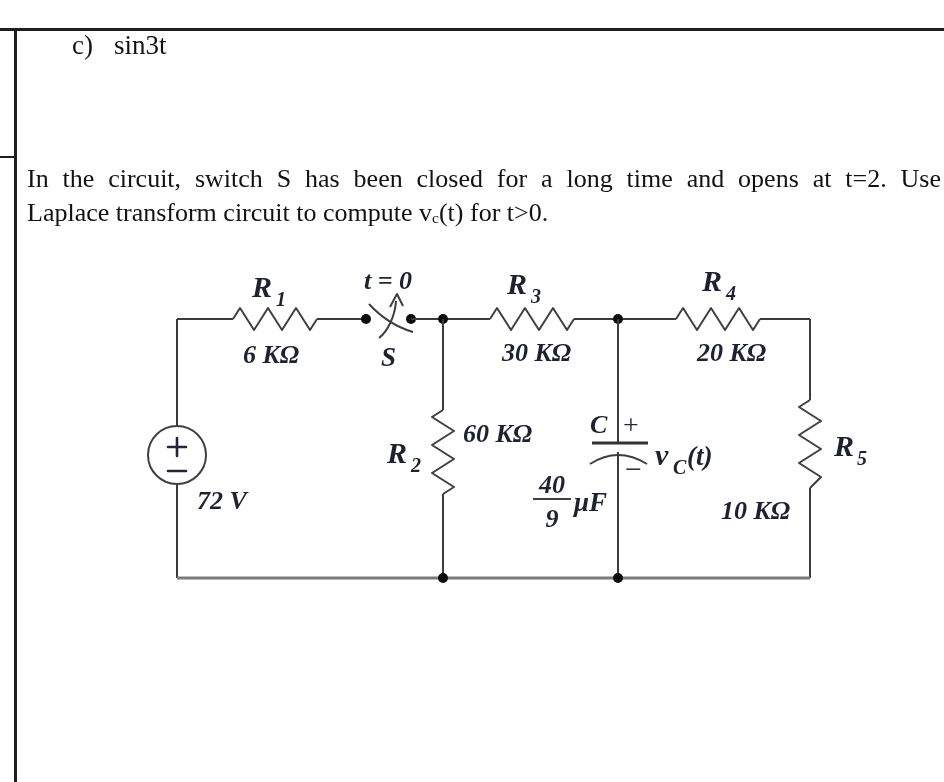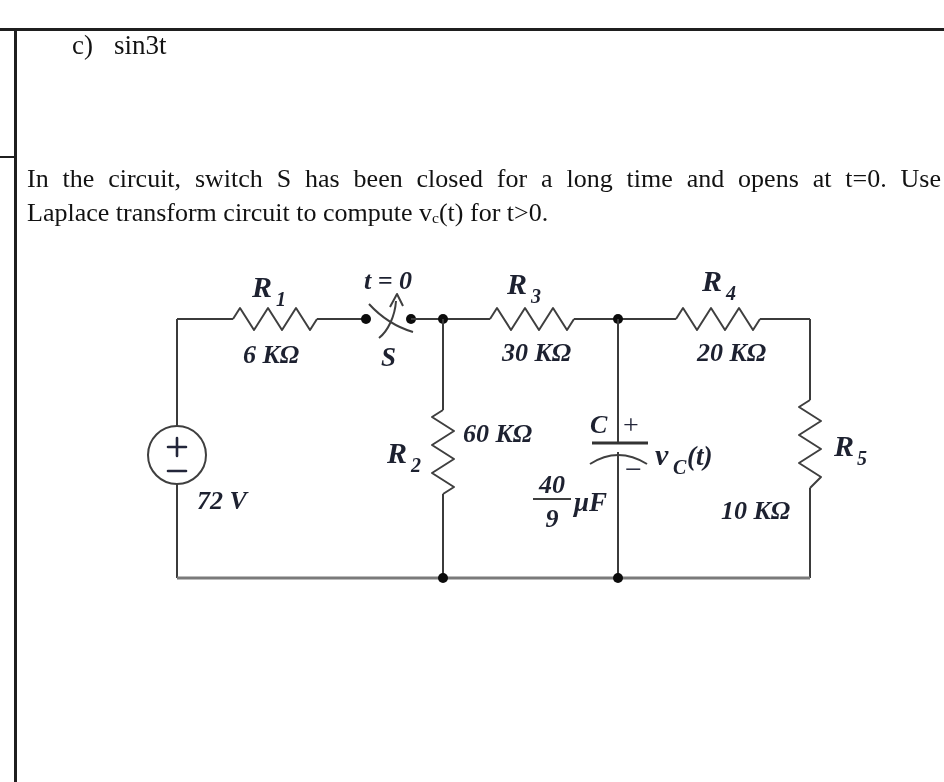--- a/index.html
+++ b/index.html
@@ -43,21 +43,21 @@
 
   <div class="rule rule-top"></div>
   <div class="rule rule-left"></div>
   <div class="rule rule-tick"></div>
 
   <div class="option-line">
     <span>c)</span><span class="opt-text">sin3t</span>
   </div>
 
   <div class="problem">
-    <div class="jline">In the circuit, switch S has been closed for a long time and opens at t=0. Use</div>
+    <div class="jline">In the circuit, switch S has been closed for a long time and opens at t=2. Use</div>
     <div><span>Laplace transform circuit to compute v</span><sub>c</sub><span>(t) for t&gt;0.</span></div>
   </div>
 
   <svg class="circuit" width="944" height="782" viewBox="0 0 944 782">
 
     <path class="wire" d="M177,319 H233"></path>
     <path class="comp" d="M233,319 L240,308 L254,330 L268,308 L282,330 L296,308 L310,330 L317,319"></path>
     <path class="wire" d="M317,319 H366"></path>
 
     <circle class="dot" cx="366" cy="319" r="5"></circle>

